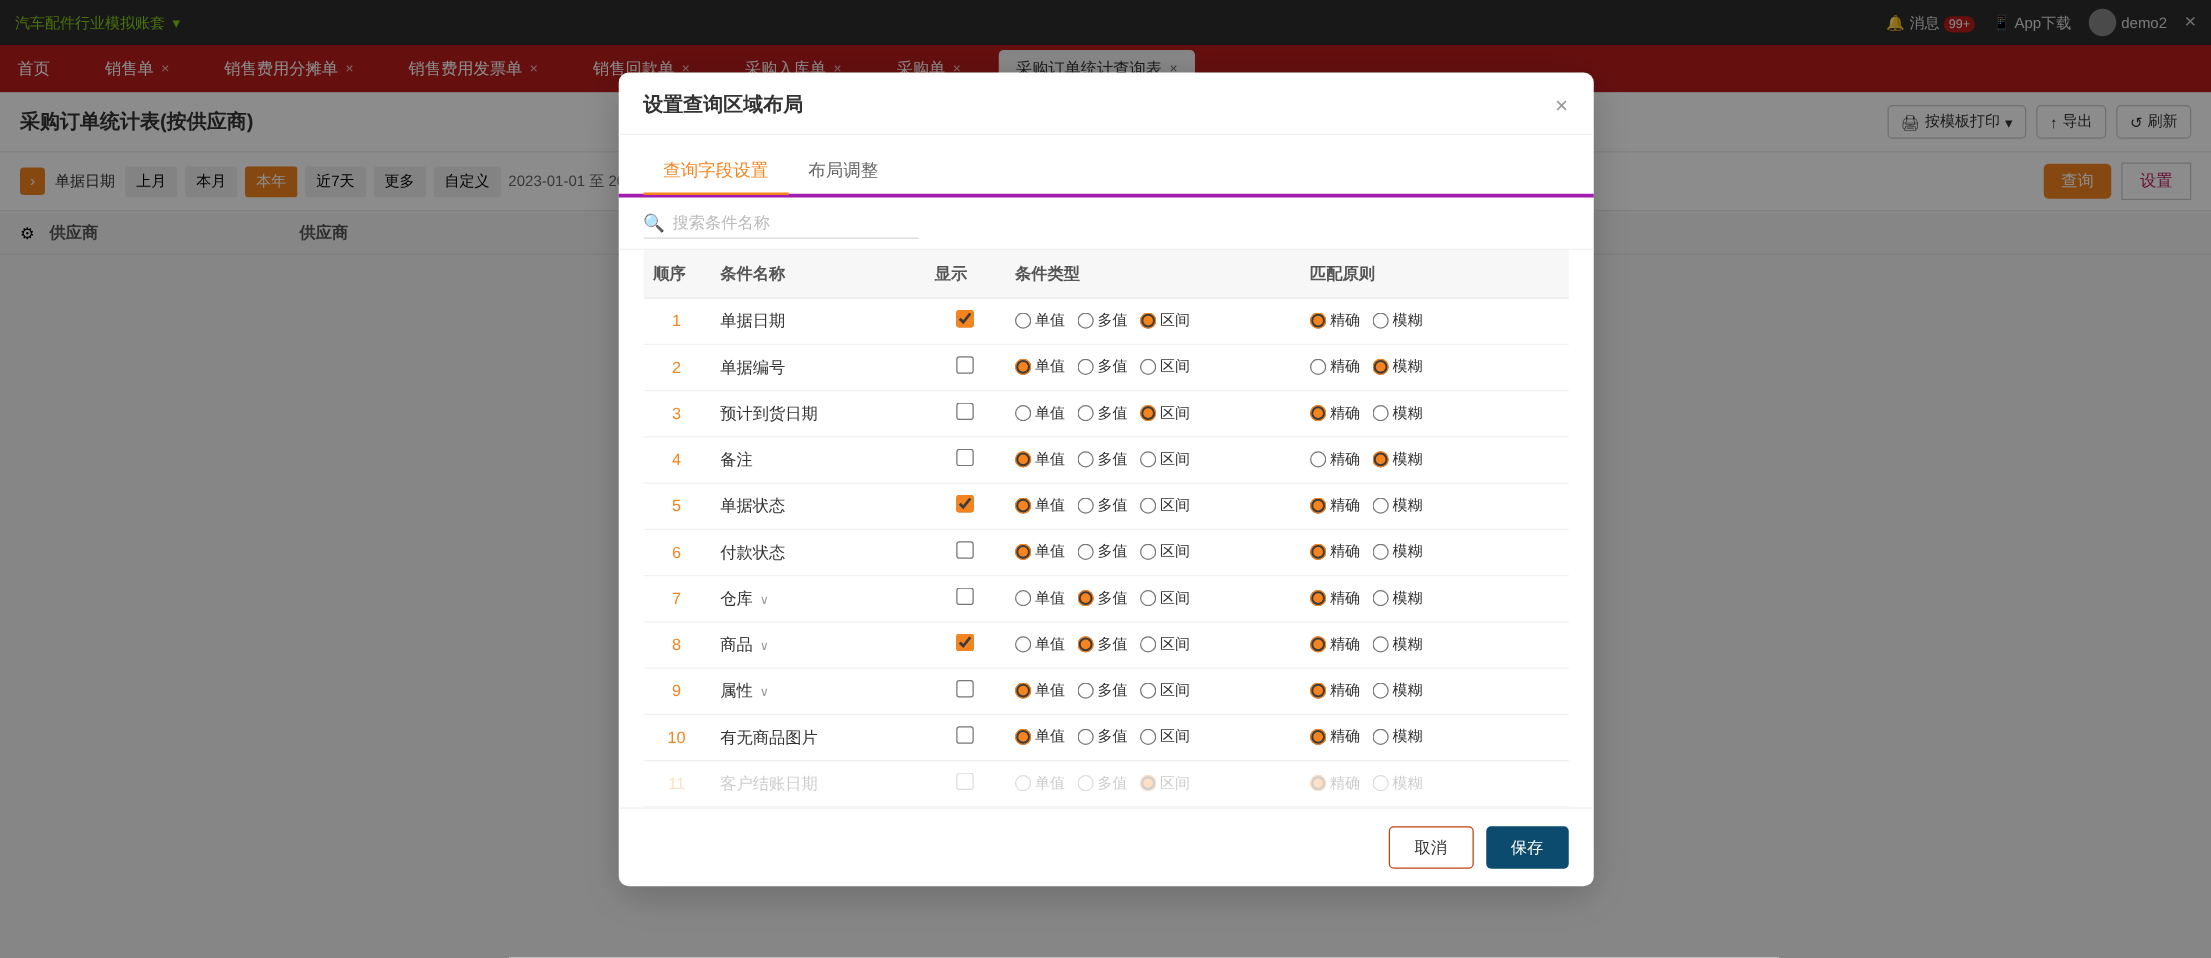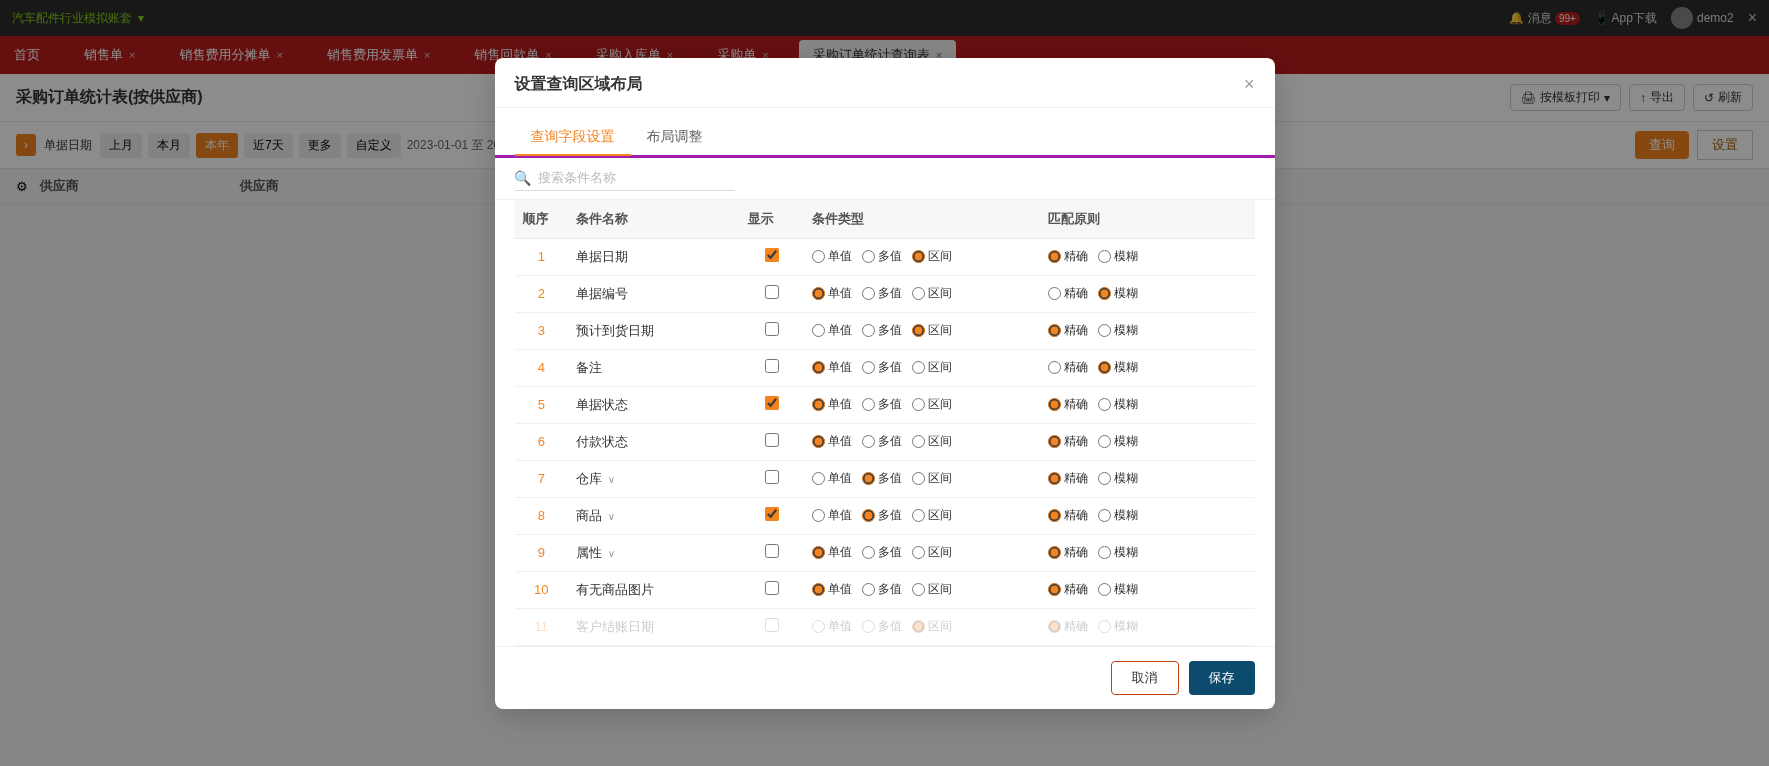--- a/index.html
+++ b/index.html
@@ -326,21 +326,21 @@
       <button class="filter-date-btn">上月</button>
       <button class="filter-date-btn">本月</button>
       <button class="filter-date-btn active">本年</button>
       <button class="filter-date-btn">近7天</button>
       <button class="filter-date-btn">更多</button>
       <button class="filter-date-btn">自定义</button>
       <span class="filter-date-range">2023-01-01 至 2023-12-31</span>
     </div>
     <span style="flex:1"></span>
     <button style="background:#f5841f;color:#fff;border:none;padding:5px 14px;border-radius:4px;cursor:pointer;font-size:13px;">查询</button>
-    <button style="background:#fff;color:#a16207;border:1px solid #ccc;padding:5px 14px;border-radius:0;cursor:pointer;font-size:13px;">设置</button>
+    <button style="background:#fff;color:#be185d;border:1px solid #ccc;padding:5px 14px;border-radius:0;cursor:pointer;font-size:13px;">设置</button>
   </div>
 
   <div class="table-section">
     <div style="display:flex;align-items:center;padding:8px 16px;background:#f5f5f5;border-bottom:1px solid #e8e8e8;">
       <span style="margin-right:12px;">⚙</span>
       <span style="color:#555;font-size:13px;font-weight:600;width:200px;">供应商</span>
       <span style="color:#555;font-size:13px;font-weight:600;">供应商</span>
     </div>
   </div>
 

